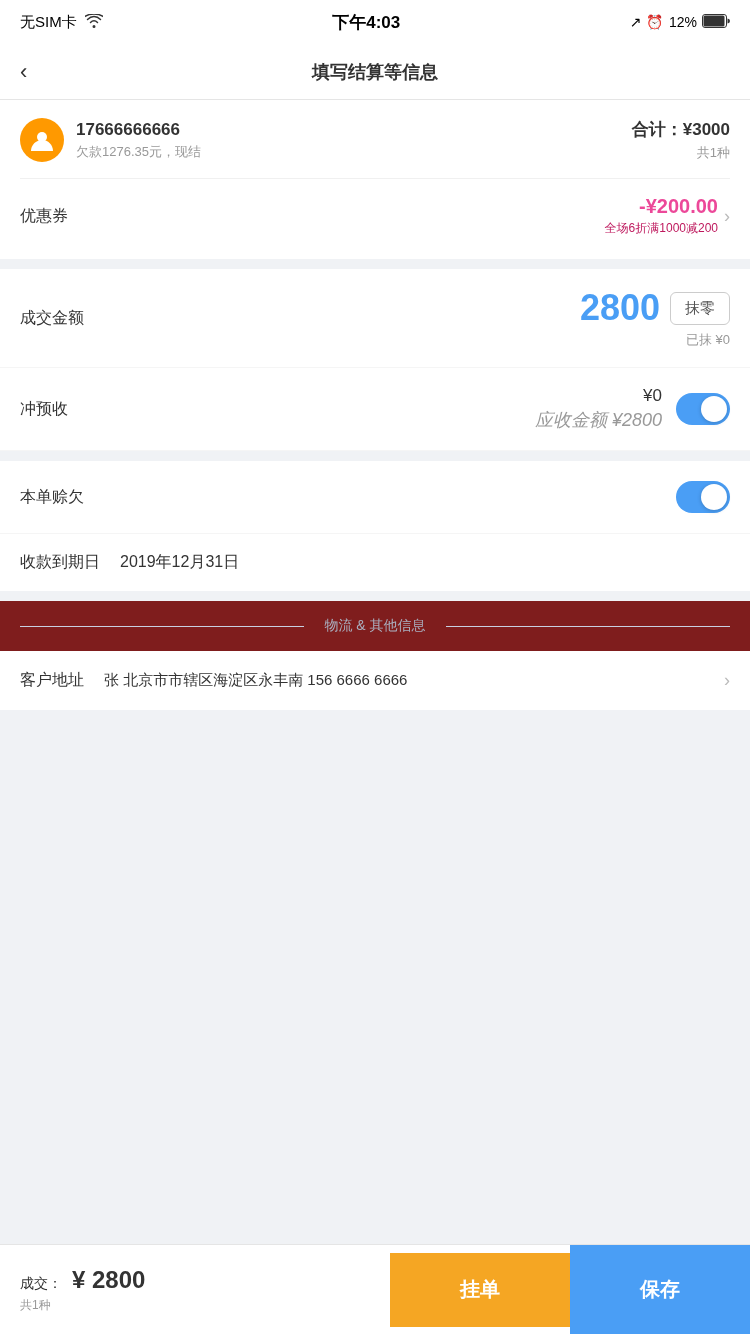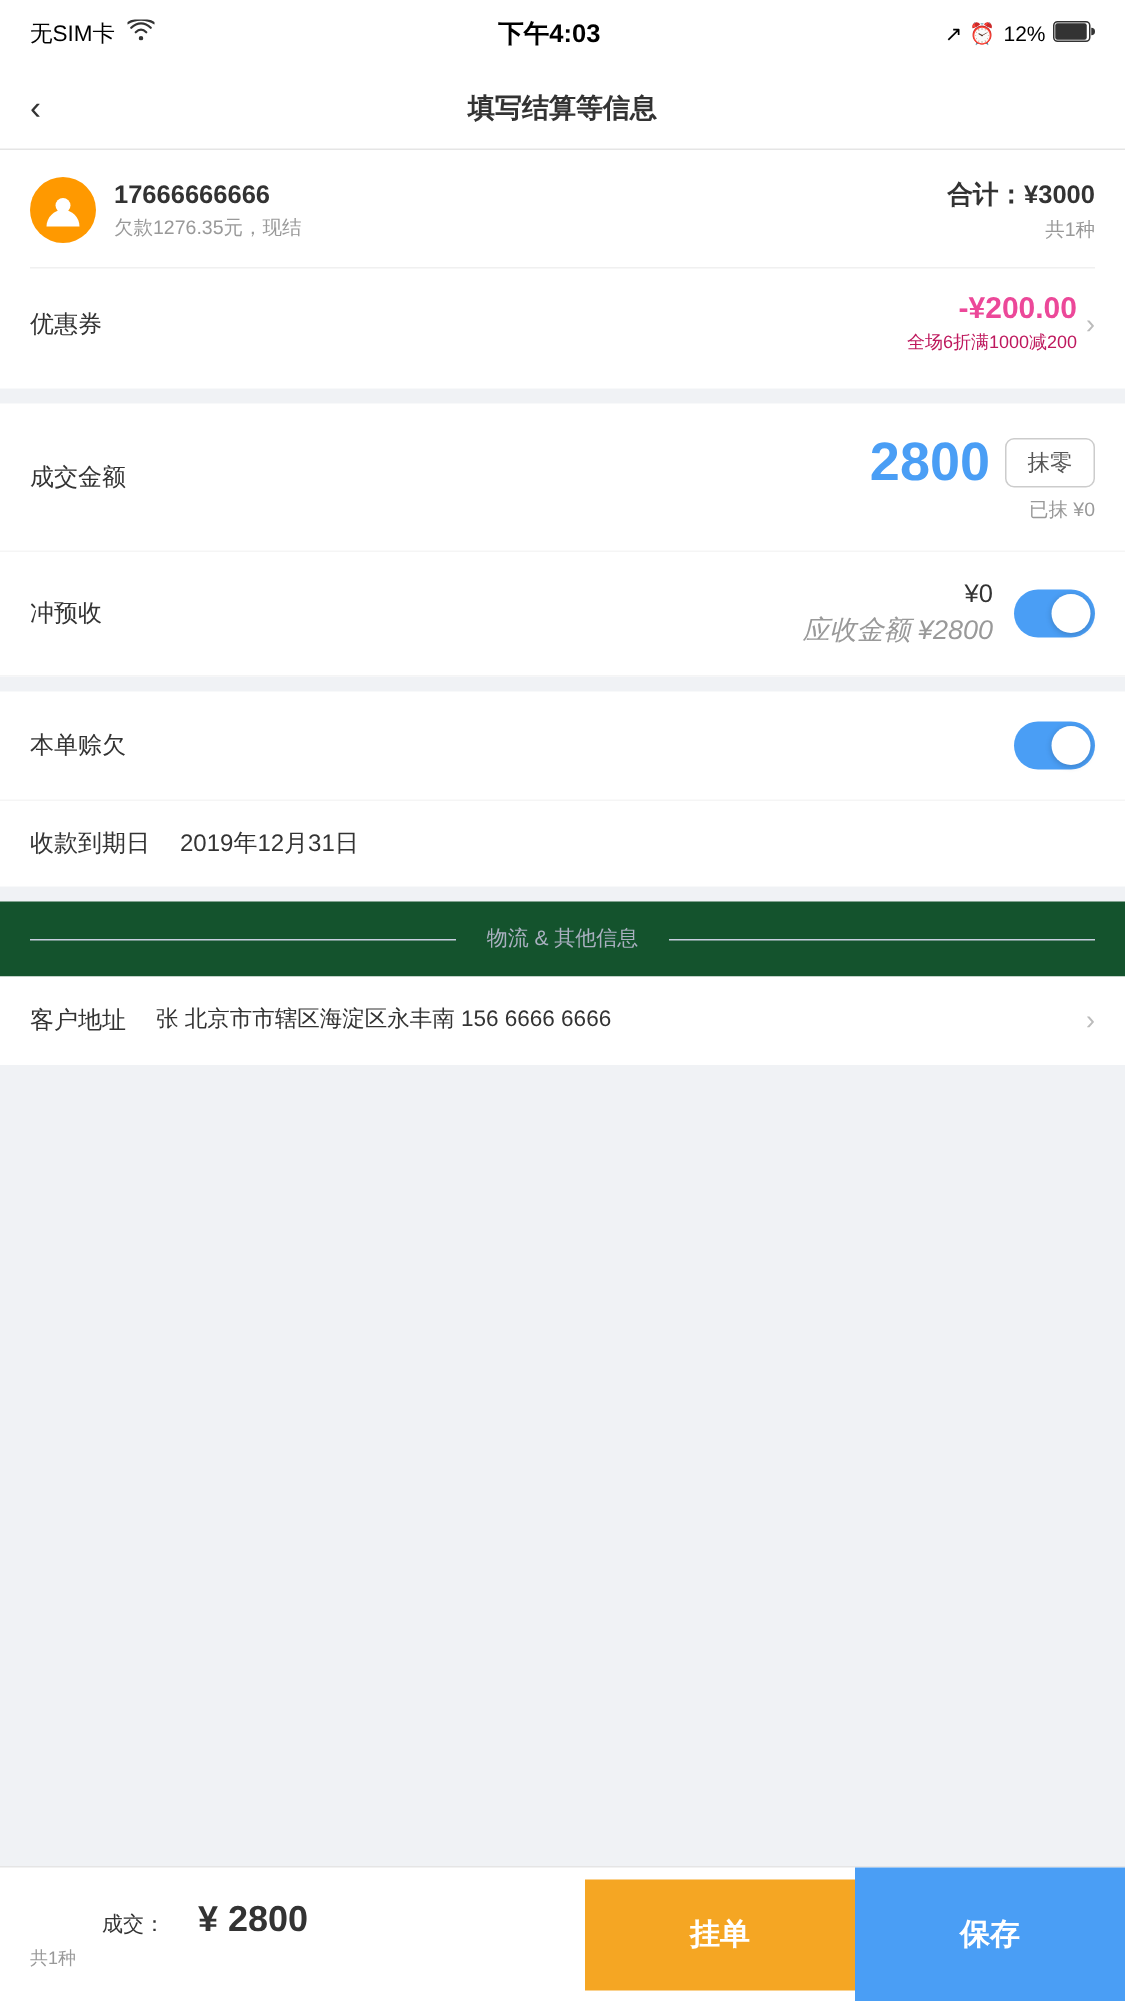--- a/index.html
+++ b/index.html
@@ -255,21 +255,21 @@
       align-items: center;
       padding: 18px 20px;
       gap: 20px;
       border-top: 1px solid #f5f5f5;
     }
     .due-label { font-size: 16px; color: #333; }
     .due-value { font-size: 16px; color: #333; }
 
     
     .logistics-section {
-      background: #14532d;
+      background: #7f1d1d;
       padding: 16px 20px;
       display: flex;
       align-items: center;
       justify-content: center;
       gap: 20px;
     }
     .logistics-divider {
       flex: 1;
       height: 1px;
       background: #c8cfe0;
@@ -316,22 +316,21 @@
       align-items: center;
       border-top: 1px solid #e5e5e5;
     }
     .bottom-summary {
       flex: 1;
       padding: 0 20px;
     }
     .bottom-deal {
       display: flex;
       align-items: baseline;
-      gap: 22px;
-      margin-left: 48px;
+      gap: 10px;
     }
     .bottom-deal-label { font-size: 14px; color: #333; }
     .bottom-deal-amount { font-size: 24px; font-weight: 700; color: #333; }
     .bottom-count { font-size: 12px; color: #999; margin-top: 3px; }
 
     .btn-hold {
       width: 180px;
       height: 74px;
       background: #f5a623;
       border: none;

